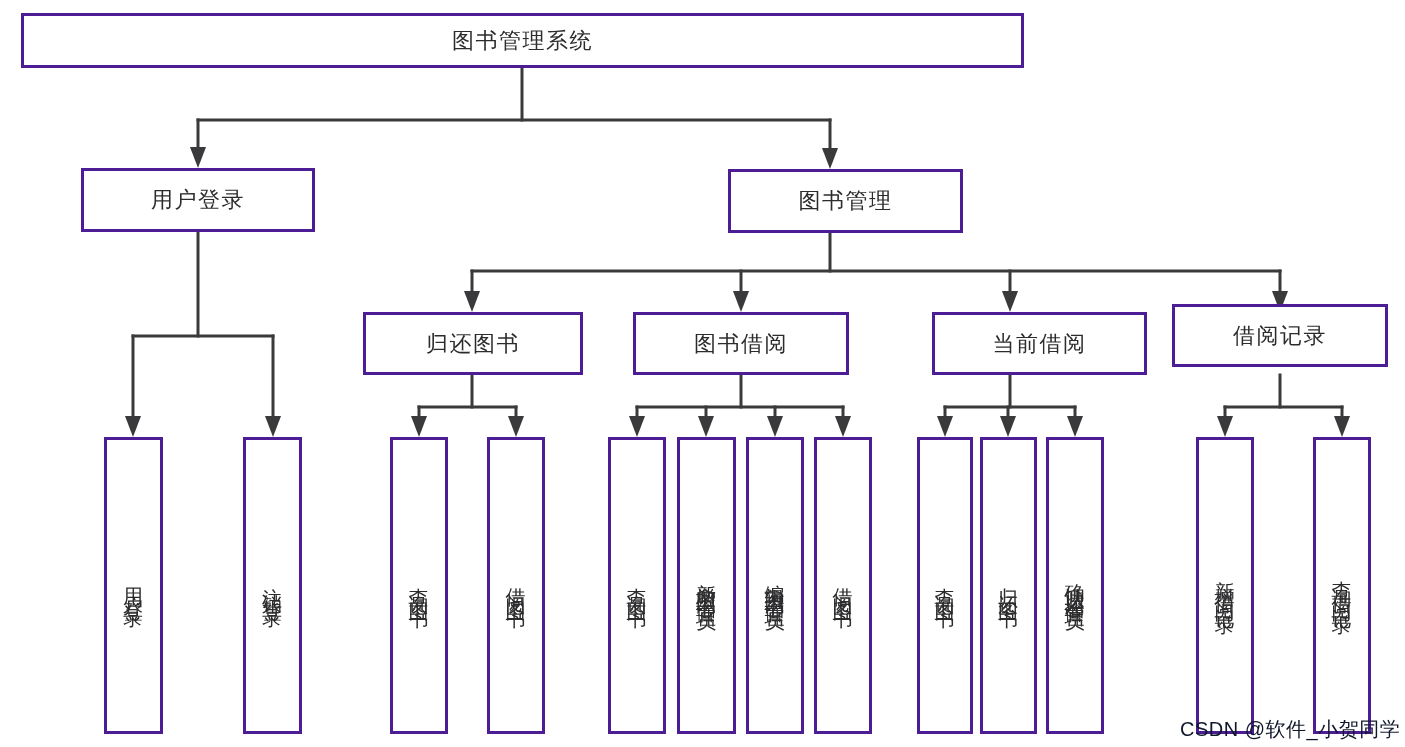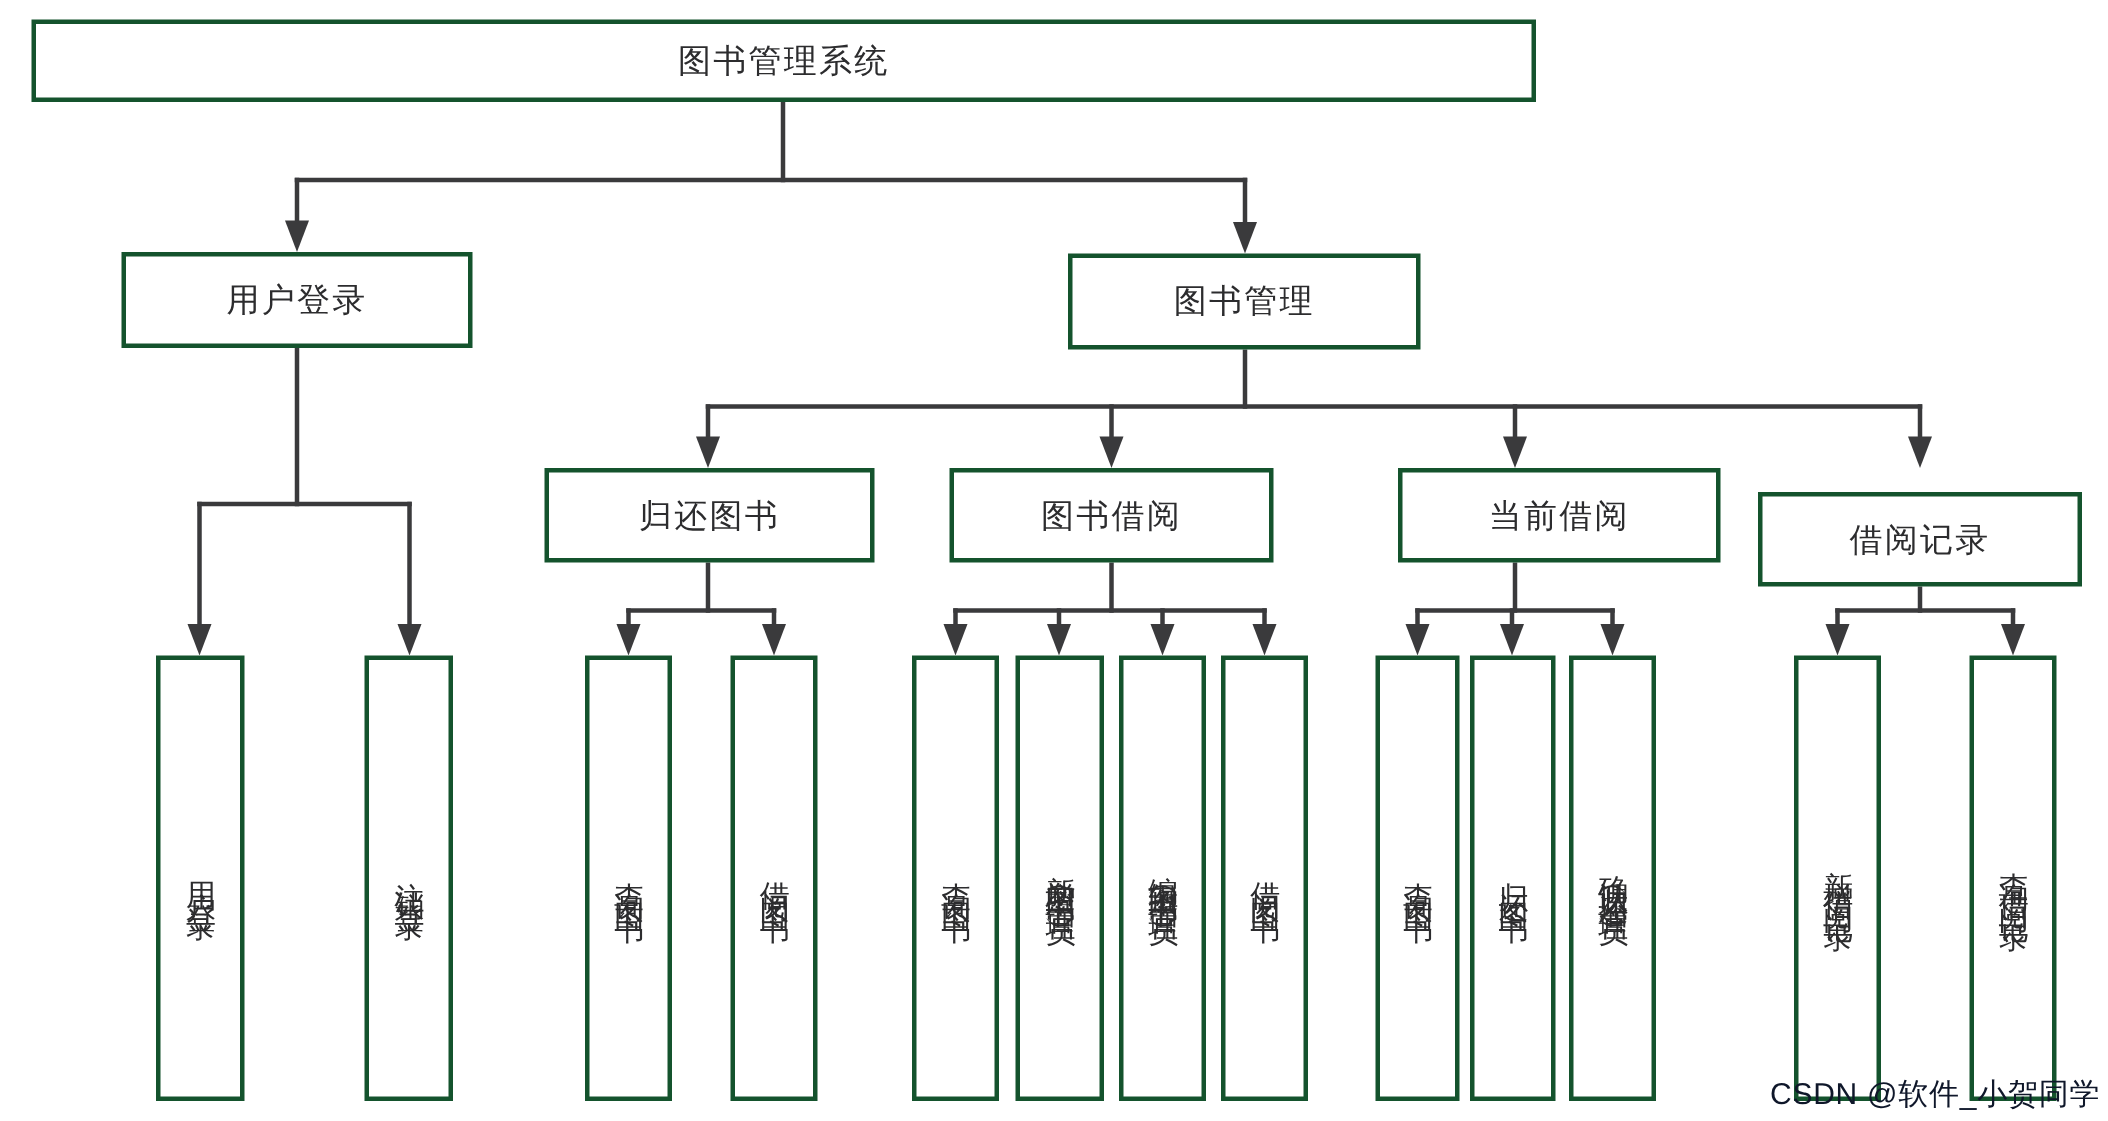--- a/index.html
+++ b/index.html
@@ -7,21 +7,21 @@
     position:relative;
     width:1405px;height:747px;
     background:#ffffff;
     font-family:"Liberation Sans",sans-serif;
     overflow:hidden;
   }
   .connector-layer{position:absolute;left:0;top:0;width:1405px;height:747px;}
   .node{
     position:absolute;
     box-sizing:border-box;
-    border:3px solid #14532d;
+    border:3px solid #4c1d95;
     background:#ffffff;
     display:flex;align-items:center;justify-content:center;
     color:#2c2c2e;
   }
   .hbox{font-size:22px;letter-spacing:1.5px;white-space:nowrap;}
   .vbox{
     font-size:20px;
     writing-mode:vertical-rl;
     letter-spacing:7px;
     line-height:1;
@@ -114,26 +114,26 @@
       <line x1="1225" y1="407" x2="1225" y2="418"></line>
       <polygon points="1217,416 1233,416 1225,437" fill="#3a3a3c" stroke="none"></polygon>
       <line x1="1342" y1="407" x2="1342" y2="418"></line>
       <polygon points="1334,416 1350,416 1342,437" fill="#3a3a3c" stroke="none"></polygon>
     </g>
   </svg>
 
   <div class="node hbox" style="left:21px;top:13px;width:1003px;height:55px;">图书管理系统</div>
 
   <div class="node hbox" style="left:81px;top:168px;width:234px;height:64px;">用户登录</div>
-  <div class="node hbox" style="left:712px;top:169px;width:235px;height:64px;">图书管理</div>
+  <div class="node hbox" style="left:728px;top:169px;width:235px;height:64px;">图书管理</div>
 
   <div class="node hbox" style="left:363px;top:312px;width:220px;height:63px;">归还图书</div>
   <div class="node hbox" style="left:633px;top:312px;width:216px;height:63px;">图书借阅</div>
   <div class="node hbox" style="left:932px;top:312px;width:215px;height:63px;">当前借阅</div>
-  <div class="node hbox" style="left:1172px;top:328px;width:216px;height:63px;">借阅记录</div>
+  <div class="node hbox" style="left:1172px;top:304px;width:216px;height:63px;">借阅记录</div>
 
   <div class="node vbox" style="left:104px;top:437px;width:59px;height:297px;">用户登录</div>
   <div class="node vbox" style="left:243px;top:437px;width:59px;height:297px;">注销登录</div>
 
   <div class="node vbox" style="left:390px;top:437px;width:58px;height:297px;">查询图书</div>
   <div class="node vbox" style="left:487px;top:437px;width:58px;height:297px;">借阅图书</div>
 
   <div class="node vbox" style="left:608px;top:437px;width:58px;height:297px;">查询图书</div>
   <div class="node vbox" style="left:677px;top:437px;width:59px;height:297px;letter-spacing:4px;">新增图书（管理员）</div>
   <div class="node vbox" style="left:746px;top:437px;width:58px;height:297px;letter-spacing:4px;">编辑图书（管理员）</div>

